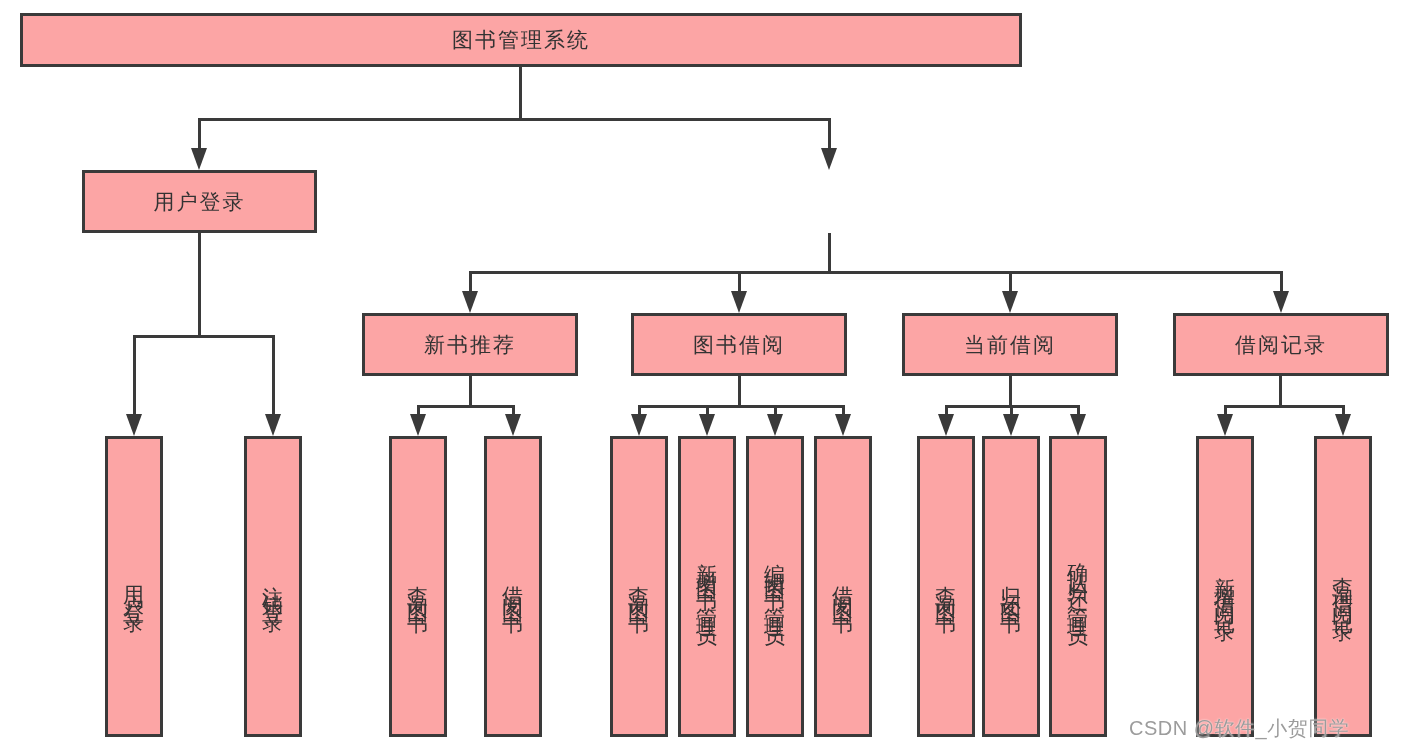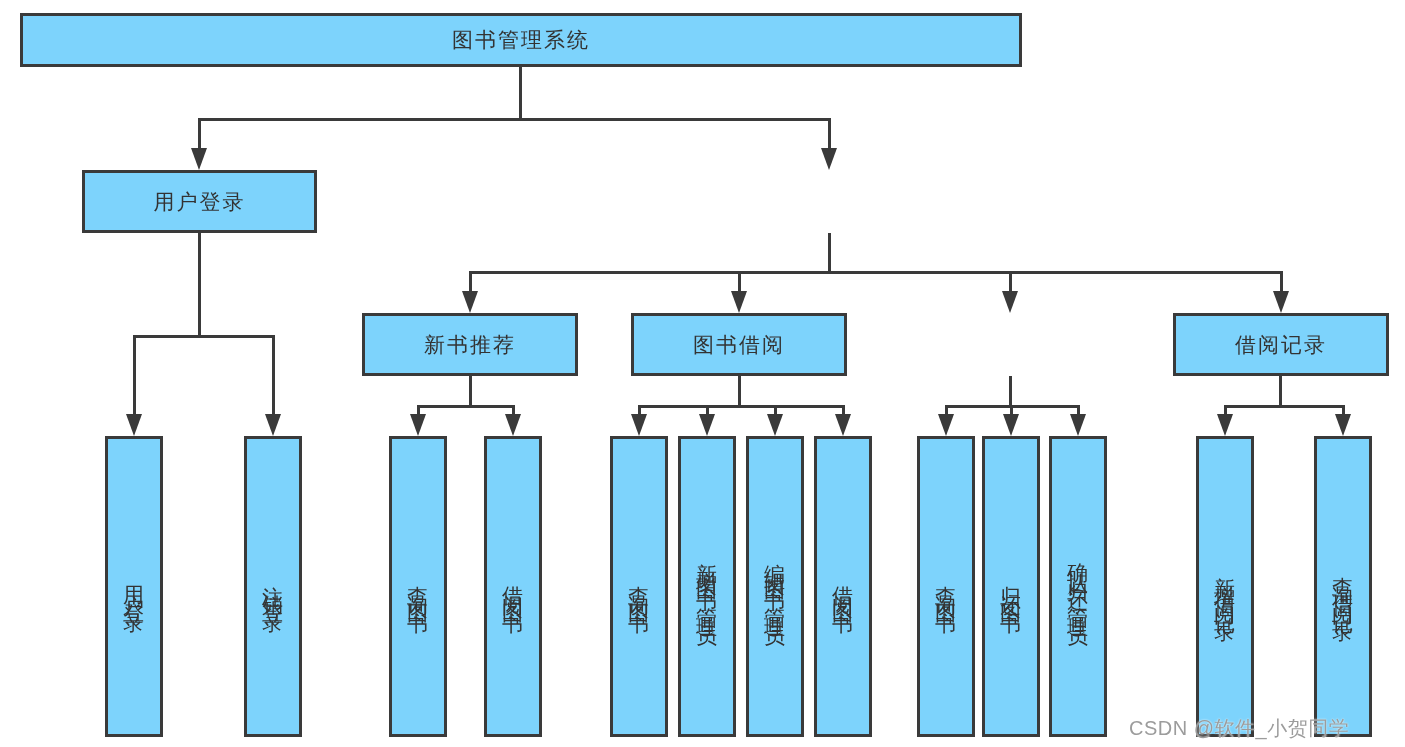--- a/index.html
+++ b/index.html
@@ -6,21 +6,21 @@
   .stage {
     position: relative;
     width: 1405px;
     height: 747px;
     background: #ffffff;
     font-family: "Liberation Sans", sans-serif;
     overflow: hidden;
   }
   .box {
     position: absolute;
-    background: #7dd3fc;
+    background: #fca5a5;
     border: 3px solid #3a3a3a;
     box-sizing: border-box;
     display: flex;
     align-items: center;
     justify-content: center;
     color: #333333;
   }
   .hbox span {
     font-size: 21px;
     letter-spacing: 2px;
@@ -97,20 +97,23 @@
   <div class="arrow" style="left:731px; top:271px; height:42px;"></div>
   <div class="arrow" style="left:1002px; top:271px; height:42px;"></div>
   <div class="arrow" style="left:1273px; top:271px; height:42px;"></div>
 
   <div class="box hbox" style="left:362px; top:313px; width:216px; height:63px;">
     <span>新书推荐</span>
   </div>
   <div class="box hbox" style="left:631px; top:313px; width:216px; height:63px;">
     <span>图书借阅</span>
   </div>
+  <div class="box hbox" style="left:902px; top:313px; width:216px; height:63px;">
+    <span>当前借阅</span>
+  </div>
   <div class="box hbox" style="left:1173px; top:313px; width:216px; height:63px;">
     <span>借阅记录</span>
   </div>
 
   <div class="lv" style="left:469px; top:376px; height:29px;"></div>
   <div class="lh" style="left:417px; top:405px; width:97px;"></div>
   <div class="arrow" style="left:410px; top:405px; height:31px;"></div>
   <div class="arrow" style="left:505px; top:405px; height:31px;"></div>
 
   <div class="lv" style="left:738px; top:376px; height:29px;"></div>

